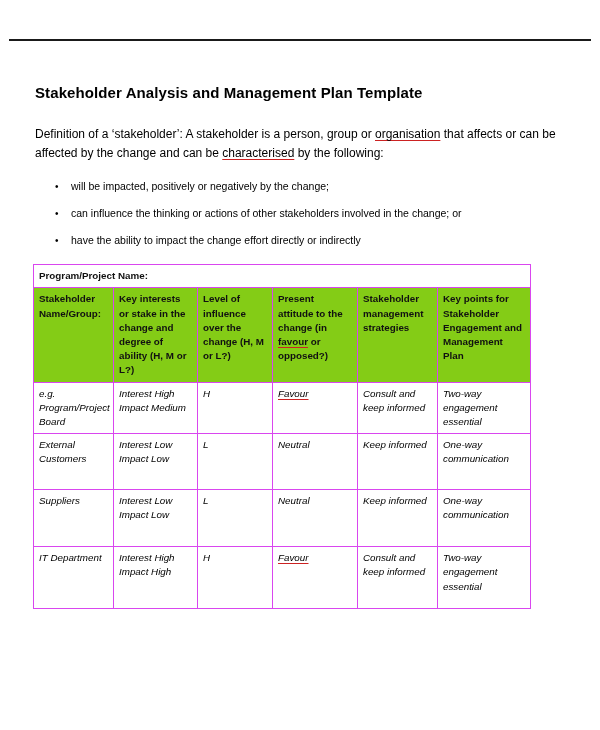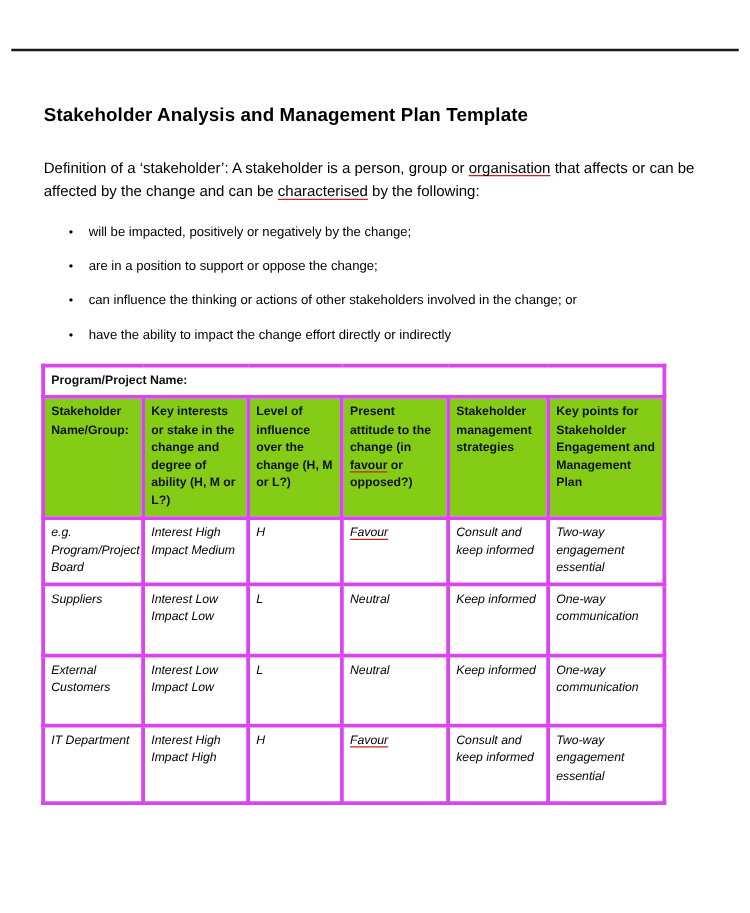--- a/index.html
+++ b/index.html
@@ -69,21 +69,21 @@
     font-size: 10px;
   }
   table.stakeholder-table {
     margin-top: 16px;
     border-collapse: collapse;
     table-layout: fixed;
     width: 497px;
     margin-left: -2px;
   }
   table.stakeholder-table td, table.stakeholder-table th {
-    border: 3px solid #d946ef;
+    border: 1px solid #d946ef;
     vertical-align: top;
     padding: 4px 5px;
     font-size: 9.8px;
     line-height: 1.45;
     text-align: left;
     overflow: hidden;
   }
   .program-row td {
     font-weight: bold;
     font-size: 10.3px;
@@ -120,21 +120,20 @@
   <div class="top-rule"></div>
 
   <div class="content">
 
     <h1 class="doc-title">Stakeholder Analysis and Management Plan Template</h1>
 
     <p class="definition"><span>Definition of a ‘stakeholder’: A stakeholder is a person, group or </span><span class="u-red">organisation</span><span> that affects or can be affected by the change and can be </span><span class="u-red">characterised</span><span> by the following:</span></p>
 
     <ul class="bullets">
       <li>will be impacted, positively or negatively by the change;</li>
-      <li>are in a position to support or oppose the change;</li>
       <li>can influence the thinking or actions of other stakeholders involved in the change; or</li>
       <li>have the ability to impact the change effort directly or indirectly</li>
     </ul>
 
     <table class="stakeholder-table">
       <colgroup>
         <col class="col1">
           <col class="col2">
           <col class="col3">
           <col class="col4">
@@ -158,40 +157,40 @@
           <td>e.g. Program/Project Board</td>
           <td class="stacked">Interest High
 Impact Medium</td>
           <td class="center">H</td>
           <td><span class="u-red">Favour</span></td>
           <td>Consult and keep informed</td>
           <td>Two-way engagement essential</td>
         </tr>
 
 
+        <tr class="data-row r3">
+          <td>External Customers</td>
+          <td class="stacked">Interest Low
+Impact Low</td>
+          <td class="center">L</td>
+          <td>Neutral</td>
+          <td>Keep informed</td>
+          <td>One-way communication</td>
+        </tr>
+
         <tr class="data-row r2">
           <td>Suppliers</td>
           <td class="stacked">Interest Low
 Impact Low</td>
           <td class="center">L</td>
           <td>Neutral</td>
           <td>Keep informed</td>
           <td>One-way communication</td>
         </tr>
 
-        <tr class="data-row r3">
-          <td>External Customers</td>
-          <td class="stacked">Interest Low
-Impact Low</td>
-          <td class="center">L</td>
-          <td>Neutral</td>
-          <td>Keep informed</td>
-          <td>One-way communication</td>
-        </tr>
-
         <tr class="data-row r4">
           <td>IT Department</td>
           <td class="stacked">Interest High
 Impact High</td>
           <td class="center">H</td>
           <td><span class="u-red">Favour</span></td>
           <td>Consult and keep informed</td>
           <td>Two-way engagement essential</td>
         </tr>
       </tbody>

